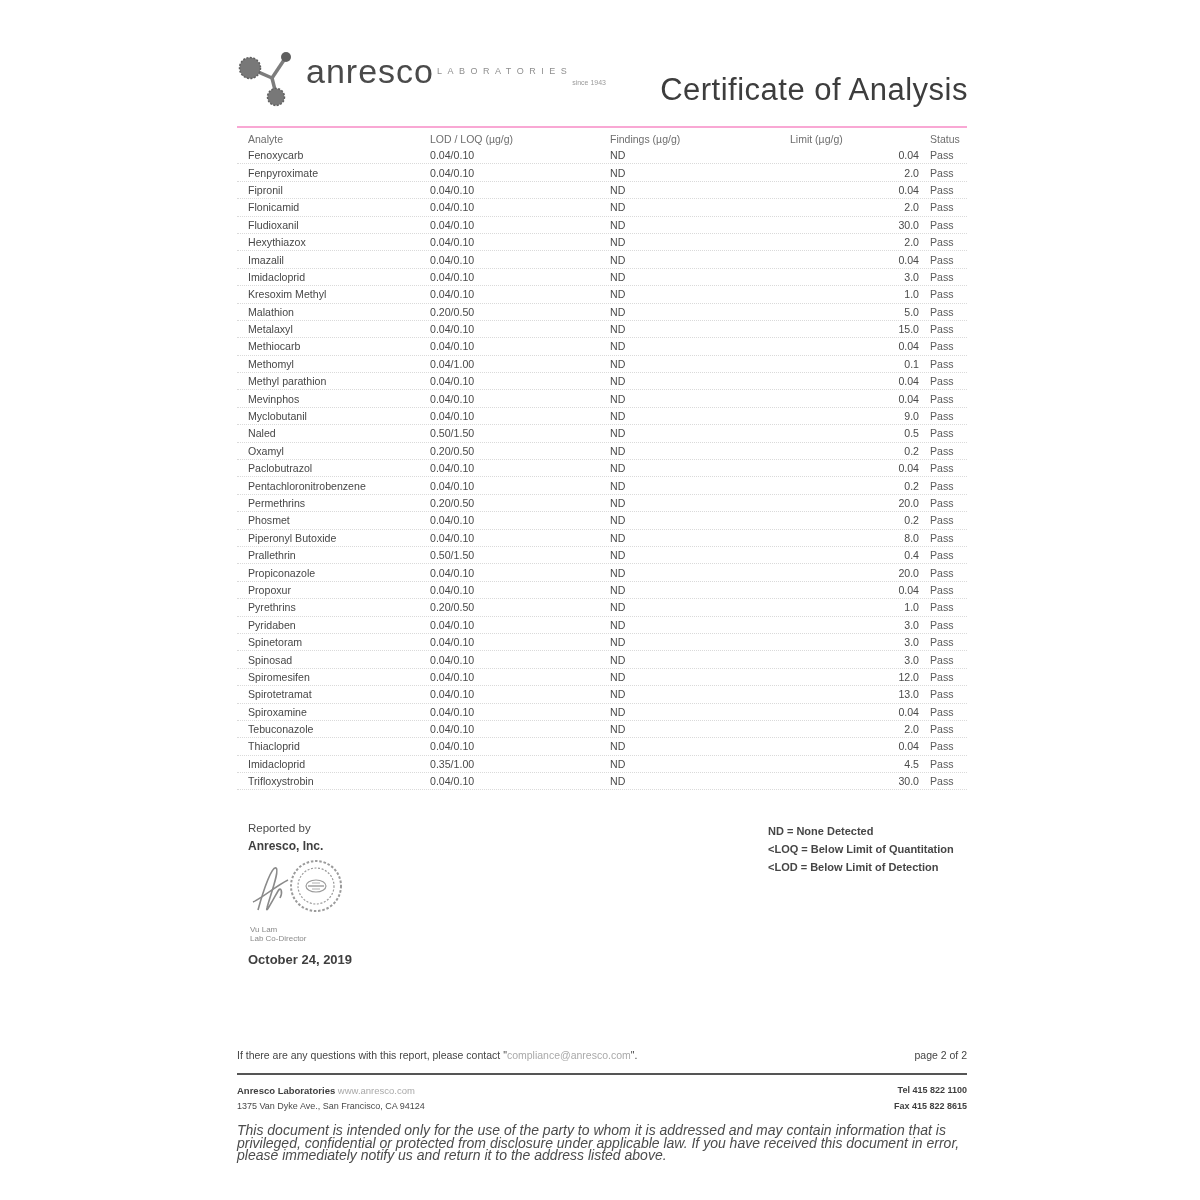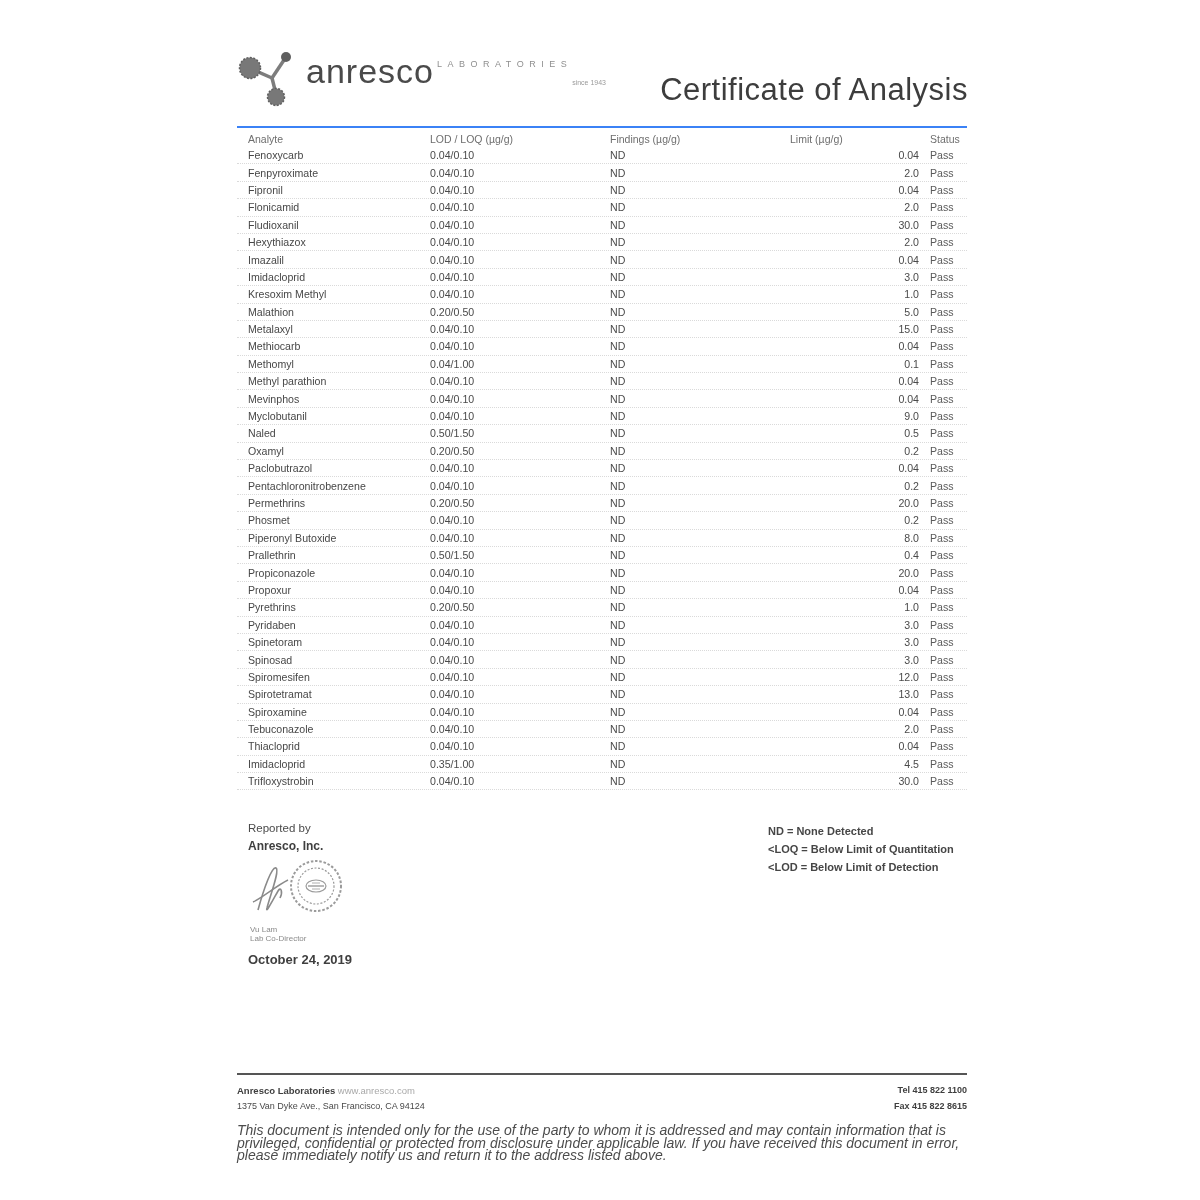--- a/index.html
+++ b/index.html
@@ -10,29 +10,29 @@
     width:1200px; height:1200px;
     position:relative;
   }
   .page { position:absolute; inset:0; background:#fff; }
 
   
   .logo { position:absolute; left:238px; top:48px; display:flex; align-items:flex-start; }
   .logo-icon { width:64px; height:66px; margin-right:4px; }
   .logo-text { display:flex; flex-direction:row; margin-top:8px; }
   .logo-name { font-size:34px; line-height:30px; color:#4a4a4a; font-weight:500; letter-spacing:1px; }
-  .logo-sub { font-size:9px; letter-spacing:5.5px; color:#8f8f8f; margin-top:3px; margin-left:3px;text-align:right; }
+  .logo-sub { font-size:9px; letter-spacing:5.5px; color:#8f8f8f; margin-top:10px; margin-left:3px;text-align:right; }
   .logo-tag { font-size:7px; color:#9a9a9a; align-self:flex-end; margin-top:2px; margin-right:4px; }
   .doc-title {
     position:absolute; top:72px; right:232px;
     font-size:31px; font-weight:400; color:#3d3d3d; letter-spacing:0.5px;
   }
 
   
-  .coa-table { position:absolute; left:237px; top:126px; width:730px; border-top:2px solid #3b82f6; }
+  .coa-table { position:absolute; left:237px; top:126px; width:730px; border-top:2px solid #f9a8d4; }
   .t-row, .t-head {
     display:grid;
     grid-template-columns: 182px 180px 180px 140px 1fr;
     align-items:center;
   }
   .t-head { height:19px; padding-top:2px; }
   .t-head .t-cell { color:#6e6e6e; font-size:10.5px; }
   .t-row { height:17.4px; border-bottom:1px dotted rgba(150,150,150,0.35); }
   .t-cell { font-size:10.6px; color:#4a4a4a; padding-left:11px; white-space:nowrap; overflow:hidden; }
   .t-cell.c0 { font-weight:500; color:#474747; }
@@ -385,20 +385,24 @@
       <line x1="58" y1="28" x2="74" y2="28" stroke="#9b9b9b" stroke-width="1.4"></line>
       <line x1="62" y1="25" x2="70" y2="25" stroke="#9b9b9b" stroke-width="0.8"></line>
       <line x1="62" y1="31" x2="70" y2="31" stroke="#9b9b9b" stroke-width="0.8"></line>
     </svg>
     <div class="signer-name">Vu Lam</div>
     <div class="signer-title">Lab Co-Director</div>
   </div>
 
   <div class="report-date">October 24, 2019</div>
 
+  <div class="contact-line">
+    <span class="contact-text"><span>If there are any questions with this report, please contact "</span><a href="#" class="contact-email">compliance@anresco.com</a><span>".</span></span>
+    <span class="page-num">page 2 of 2</span>
+  </div>
 
   <div class="footer-rule"></div>
 
   <div class="footer-co">
     <span class="footer-co-left"><b>Anresco Laboratories</b> <span class="footer-site">www.anresco.com</span></span>
     <span class="footer-tel">Tel 415 822 1100</span>
   </div>
 
   <div class="footer-addr">
     <span class="footer-addr-left">1375 Van Dyke Ave., San Francisco, CA 94124</span>

